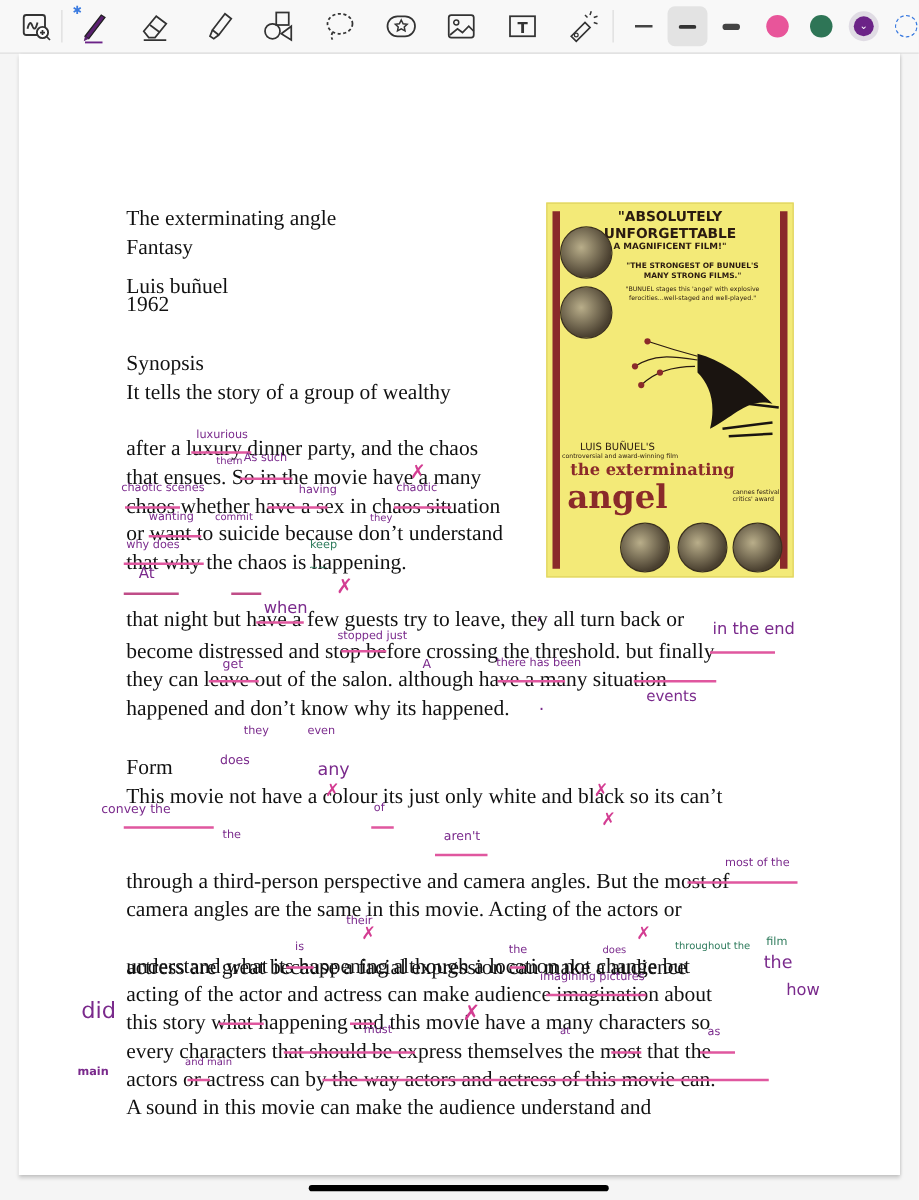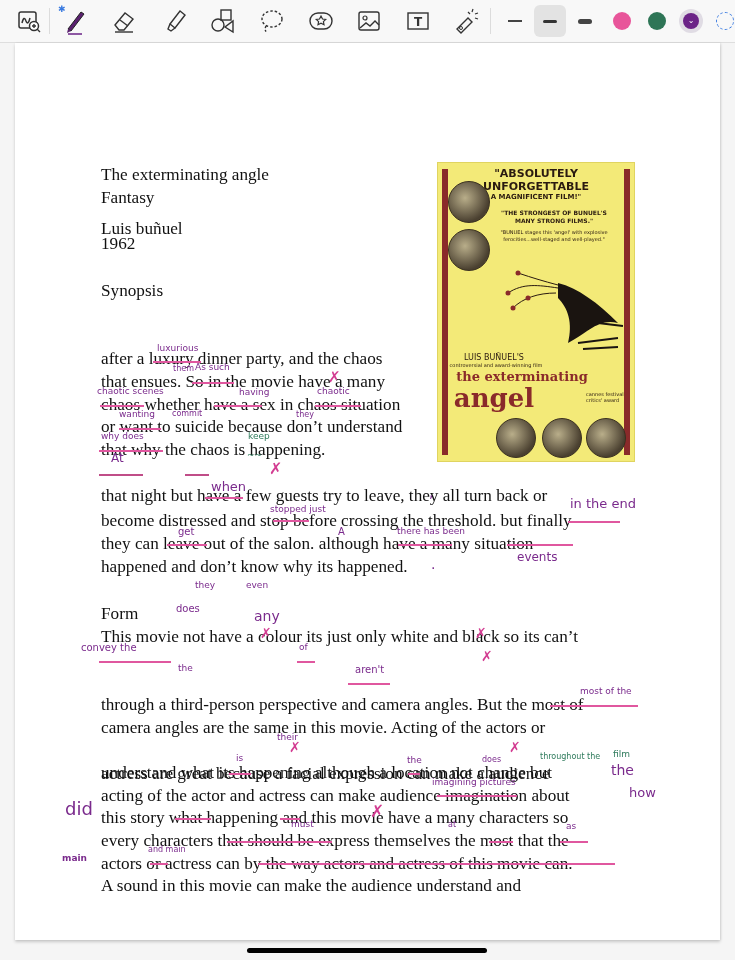--- a/index.html
+++ b/index.html
@@ -114,20 +114,21 @@
 </div>
 
 <div class="page">
 
   <div class="line" style="top:122px">The exterminating angle</div>
   <div class="line" style="top:145px">Fantasy</div>
   <div class="line" style="top:176px">Luis buñuel</div>
   <div class="line" style="top:191px">1962</div>
 
   <div class="line" style="top:238px">Synopsis</div>
+  <div class="line" style="top:261px">It tells the story of a group of wealthy</div>
   <div class="line" style="top:306px">after a luxury dinner party, and the chaos</div>
   <div class="line" style="top:329px">that ensues. So in the movie have a many</div>
   <div class="line" style="top:352px">chaos whether have a sex in chaos situation</div>
   <div class="line" style="top:374px">or want to suicide because don’t understand</div>
   <div class="line" style="top:397px">that why the chaos is happening.</div>
   <div class="line" style="top:443px">that night but have a few guests try to leave, they all turn back or</div>
   <div class="line" style="top:468px">become distressed and stop before crossing the threshold. but finally</div>
   <div class="line" style="top:491px">they can leave out of the salon. although have a many situation</div>
   <div class="line" style="top:514px">happened and don’t know why its happened.</div>
 

